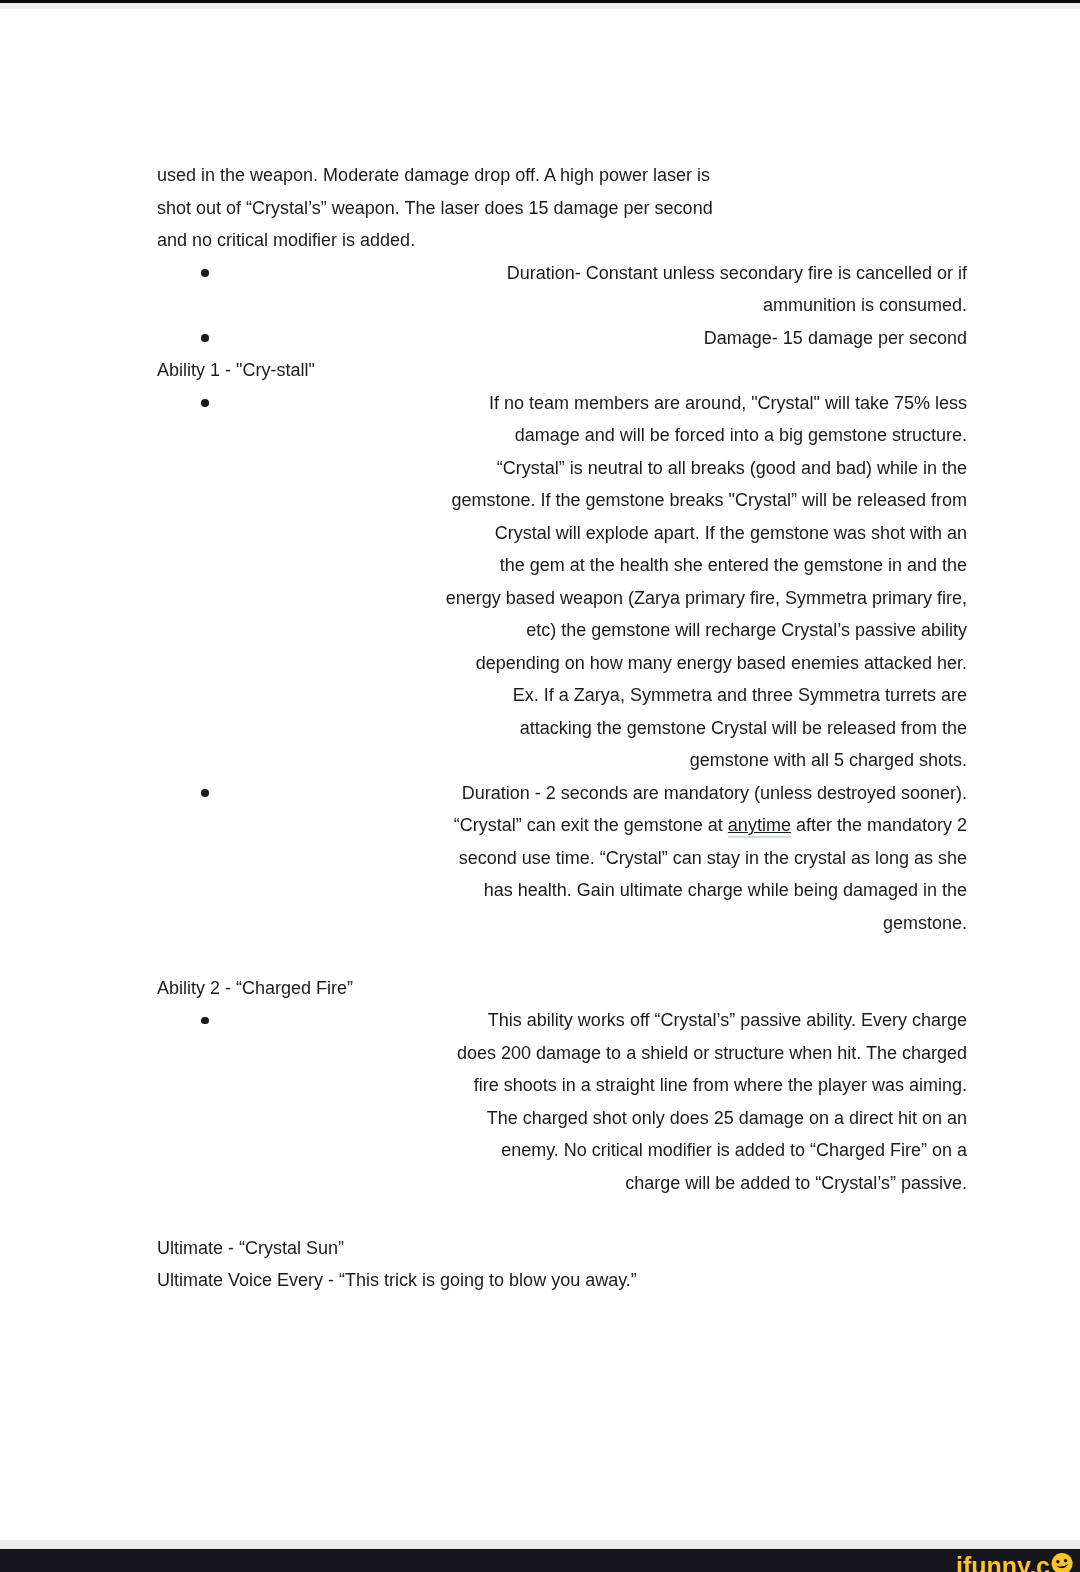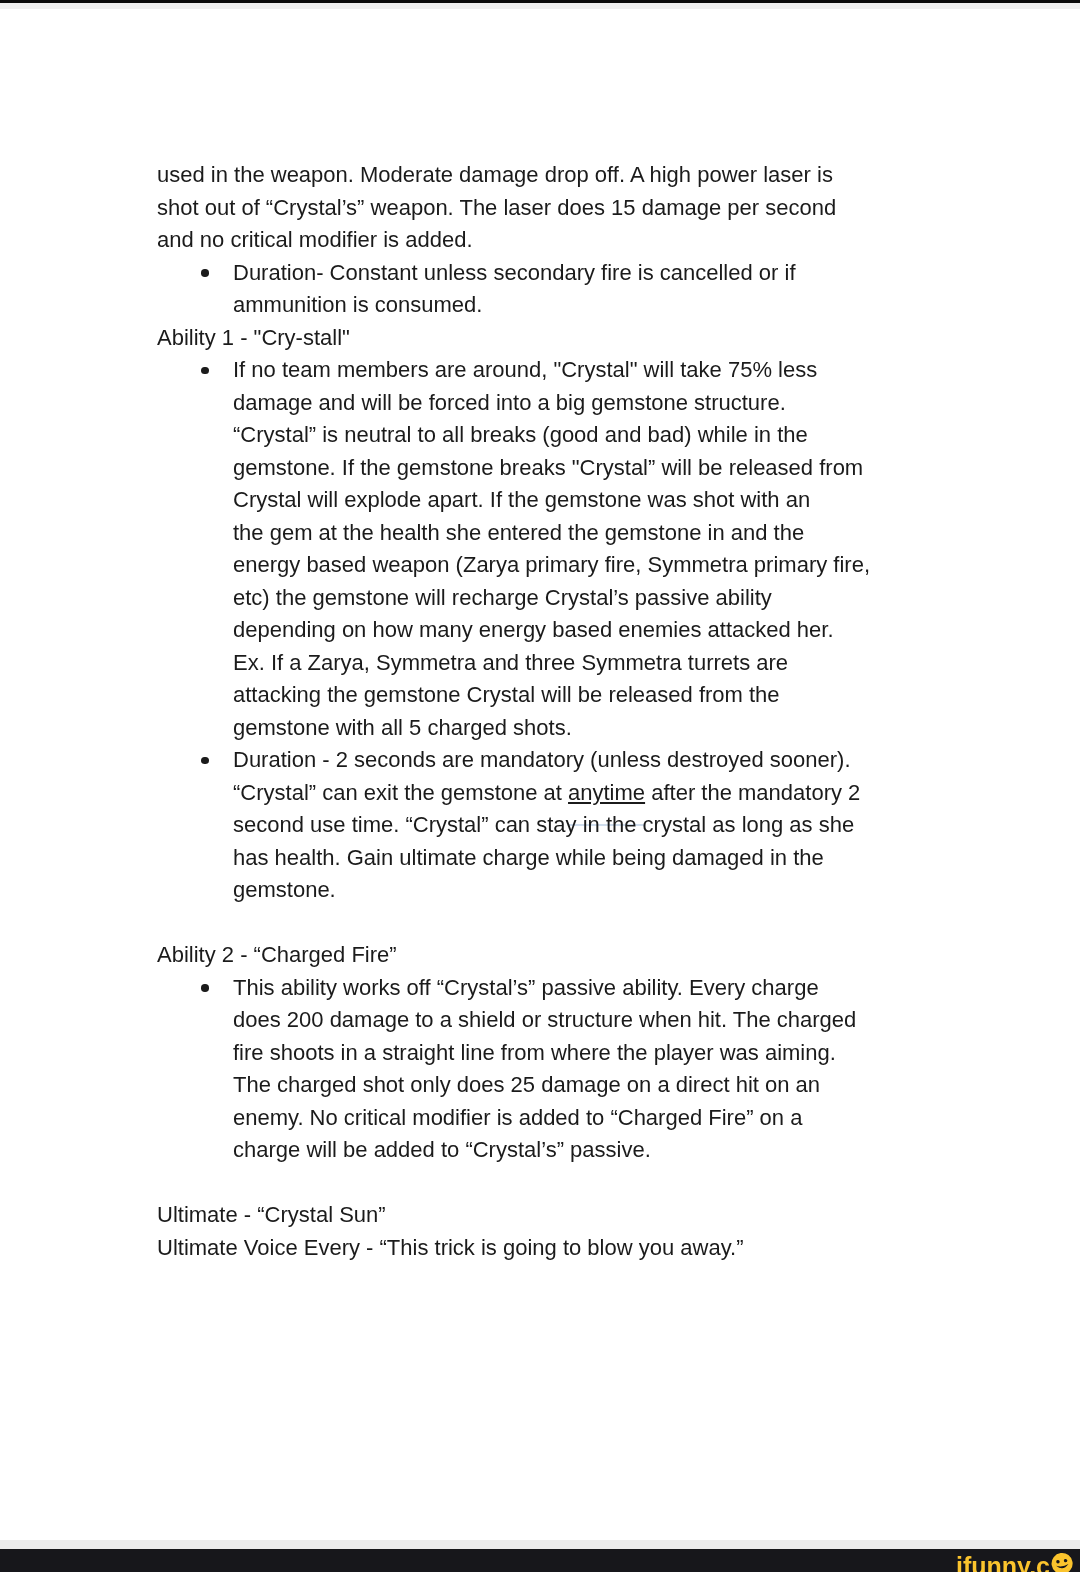--- a/index.html
+++ b/index.html
@@ -15,36 +15,36 @@
   .top-black-bar {
     position: absolute; top: 0; left: 0; width: 100%; height: 3px;
     background: #0a0a0a;
   }
   .top-gray-strip {
     position: absolute; top: 3px; left: 0; width: 100%; height: 6px;
     background: #efefef;
   }
   .doc {
     position: absolute; left: 157px; top: 159px; width: 810px;
-    font-size: 22px; line-height: 32.5px;
+    font-size: 18px; line-height: 32.5px;
     color: #1b1b1b;
   }
   .line { white-space: nowrap; }
-  .block.bullet { position: relative; padding-left: 76px; }
+  .block.bullet { position: relative; padding-left: 76px; text-align: right; }
   .bullet-dot {
     position: absolute; left: 44px; top: 12.5px;
     width: 7.5px; height: 7.5px; border-radius: 50%;
     background: #1b1b1b;
   }
   .heading b { font-weight: normal; }
   .spacer { height: 32.5px; }
   .suggest-underline {
     text-decoration: underline;
     border-bottom: 2px solid #cfdded;
-    padding-bottom: 19px;
+    padding-bottom: 1px;
   }
   .bottom-gray-strip {
     position: absolute; top: 1540px; left: 0; width: 100%; height: 9px;
     background: #ececec;
   }
   .bottom-black-bar {
     position: absolute; top: 1549px; left: 0; width: 100%; height: 23px;
     background: #17171b;
     overflow: hidden;
   }
@@ -65,20 +65,24 @@
 <div class="doc">
     <div class="block text">
       <div class="line">used in the weapon. Moderate damage drop off. A high power laser is</div>
       <div class="line">shot out of “Crystal’s” weapon. The laser does 15 damage per second</div>
       <div class="line">and no critical modifier is added.</div>
     </div>
     <div class="block bullet">
       <span class="bullet-dot"></span>
       <div class="line">Duration- Constant unless secondary fire is cancelled or if</div>
       <div class="line">ammunition is consumed.</div>
+    </div>
+    <div class="block bullet">
+      <span class="bullet-dot"></span>
+      <div class="line">Damage- 15 damage per second</div>
     </div>
     <div class="line heading"><b>Ability 1</b><span> - "Cry-stall"</span></div>
     <div class="block bullet">
       <span class="bullet-dot"></span>
       <div class="line">If no team members are around, "Crystal" will take 75% less</div>
       <div class="line">damage and will be forced into a big gemstone structure.</div>
       <div class="line">“Crystal” is neutral to all breaks (good and bad) while in the</div>
       <div class="line">gemstone. If the gemstone breaks "Crystal” will be released from</div>
       <div class="line">Crystal will explode apart. If the gemstone was shot with an</div>
       <div class="line">the gem at the health she entered the gemstone in and the</div>

